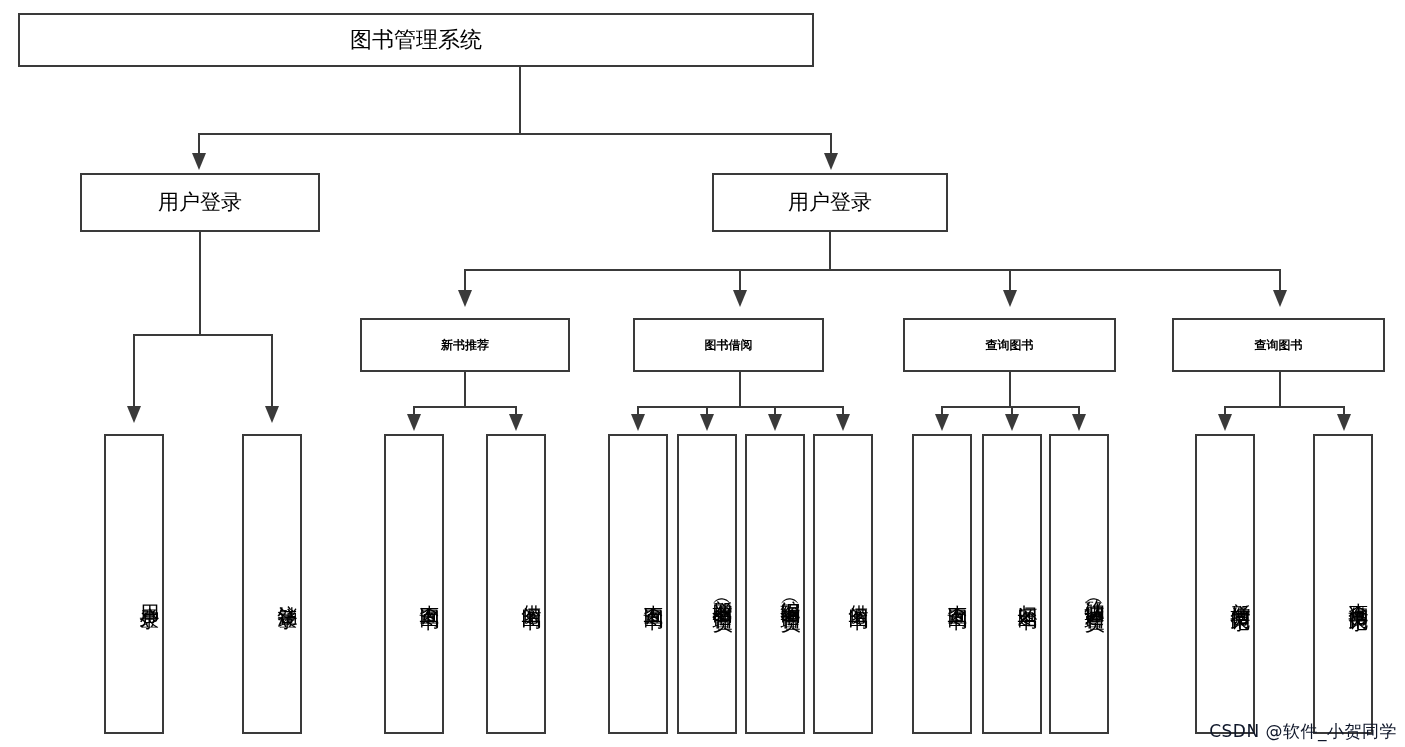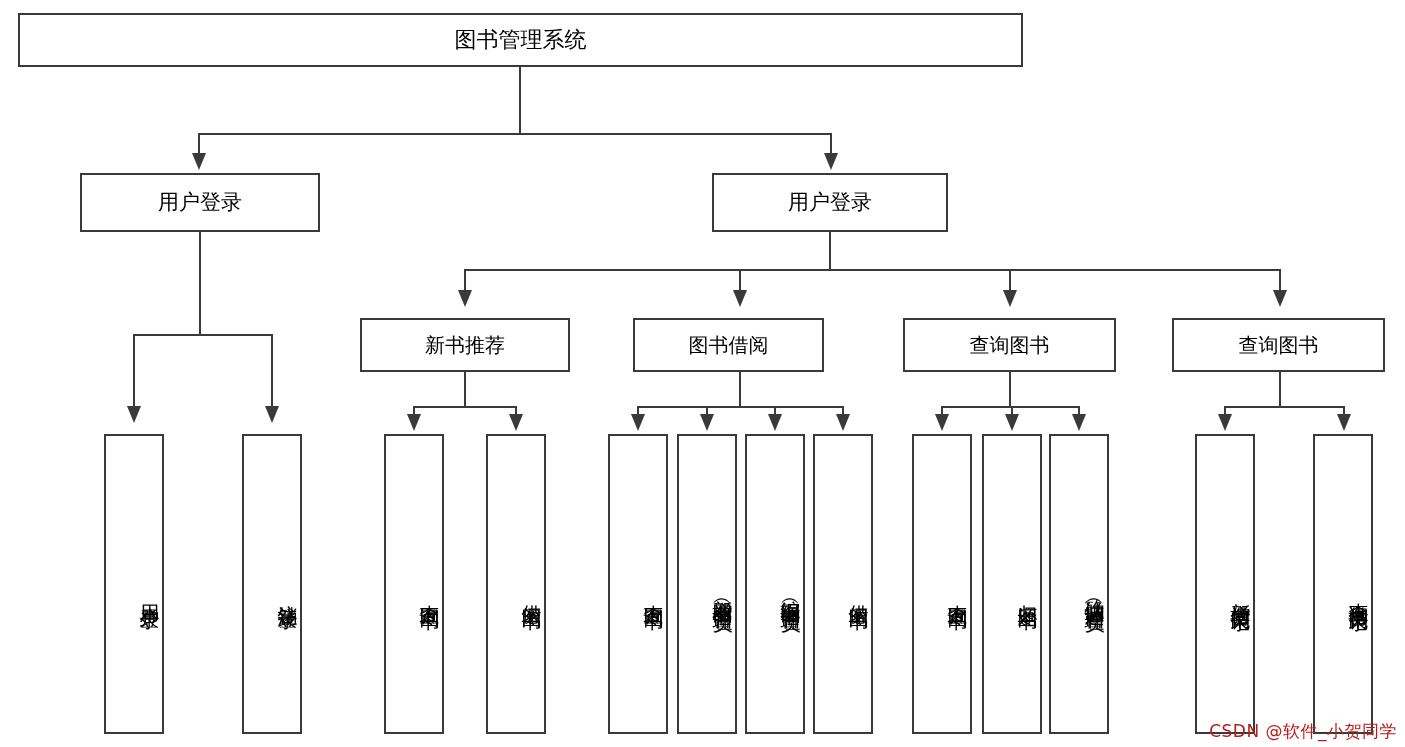--- a/index.html
+++ b/index.html
@@ -21,21 +21,21 @@
     border:2.2px solid #3a3a3a;
     background:#ffffff;
     display:flex;
     align-items:center;
     justify-content:center;
     text-align:center;
     line-height:1.25;
   }
   .node.root{font-size:22px;}
   .node.lvl1{font-size:21px;}
-  .node.lvl2{font-size:20px;}
+  .node.lvl2{font-size:12px;font-weight:bold;}
   .node.leaf{
     font-size:20px;
     writing-mode:vertical-rl;
     text-orientation:upright;
     align-items:flex-start;
     justify-content:center;
     padding-top:18px;
     letter-spacing:2px;
   }
   .node.leaf .txt{
@@ -53,32 +53,32 @@
     border-left:7px solid transparent;
     border-right:7px solid transparent;
     border-top:17px solid #3a3a3a;
   }
   
   #watermark{
     position:absolute;
     right:8px;
     bottom:4px;
     font-size:17px;
-    color:#b91c1c;
+    color:#0f172a;
     white-space:nowrap;
     letter-spacing:0.5px;
     font-family:"DejaVu Sans","Liberation Sans",sans-serif;
   }
 </style>
 </head>
 <body>
 
 <div id="canvas">
 
-  <div class="node root" style="left:18px;top:13px;width:1005px;height:54px;">
+  <div class="node root" style="left:18px;top:13px;width:796px;height:54px;">
     <span>图书管理系统</span>
   </div>
 
   <div class="vline" style="left:519px;top:67px;height:67px;"></div>
 
   <div class="hline" style="left:198px;top:133px;width:634px;"></div>
 
   <div class="vline" style="left:198px;top:133px;height:22px;"></div>
   <div class="arrow" style="left:192px;top:153px;"></div>
 

